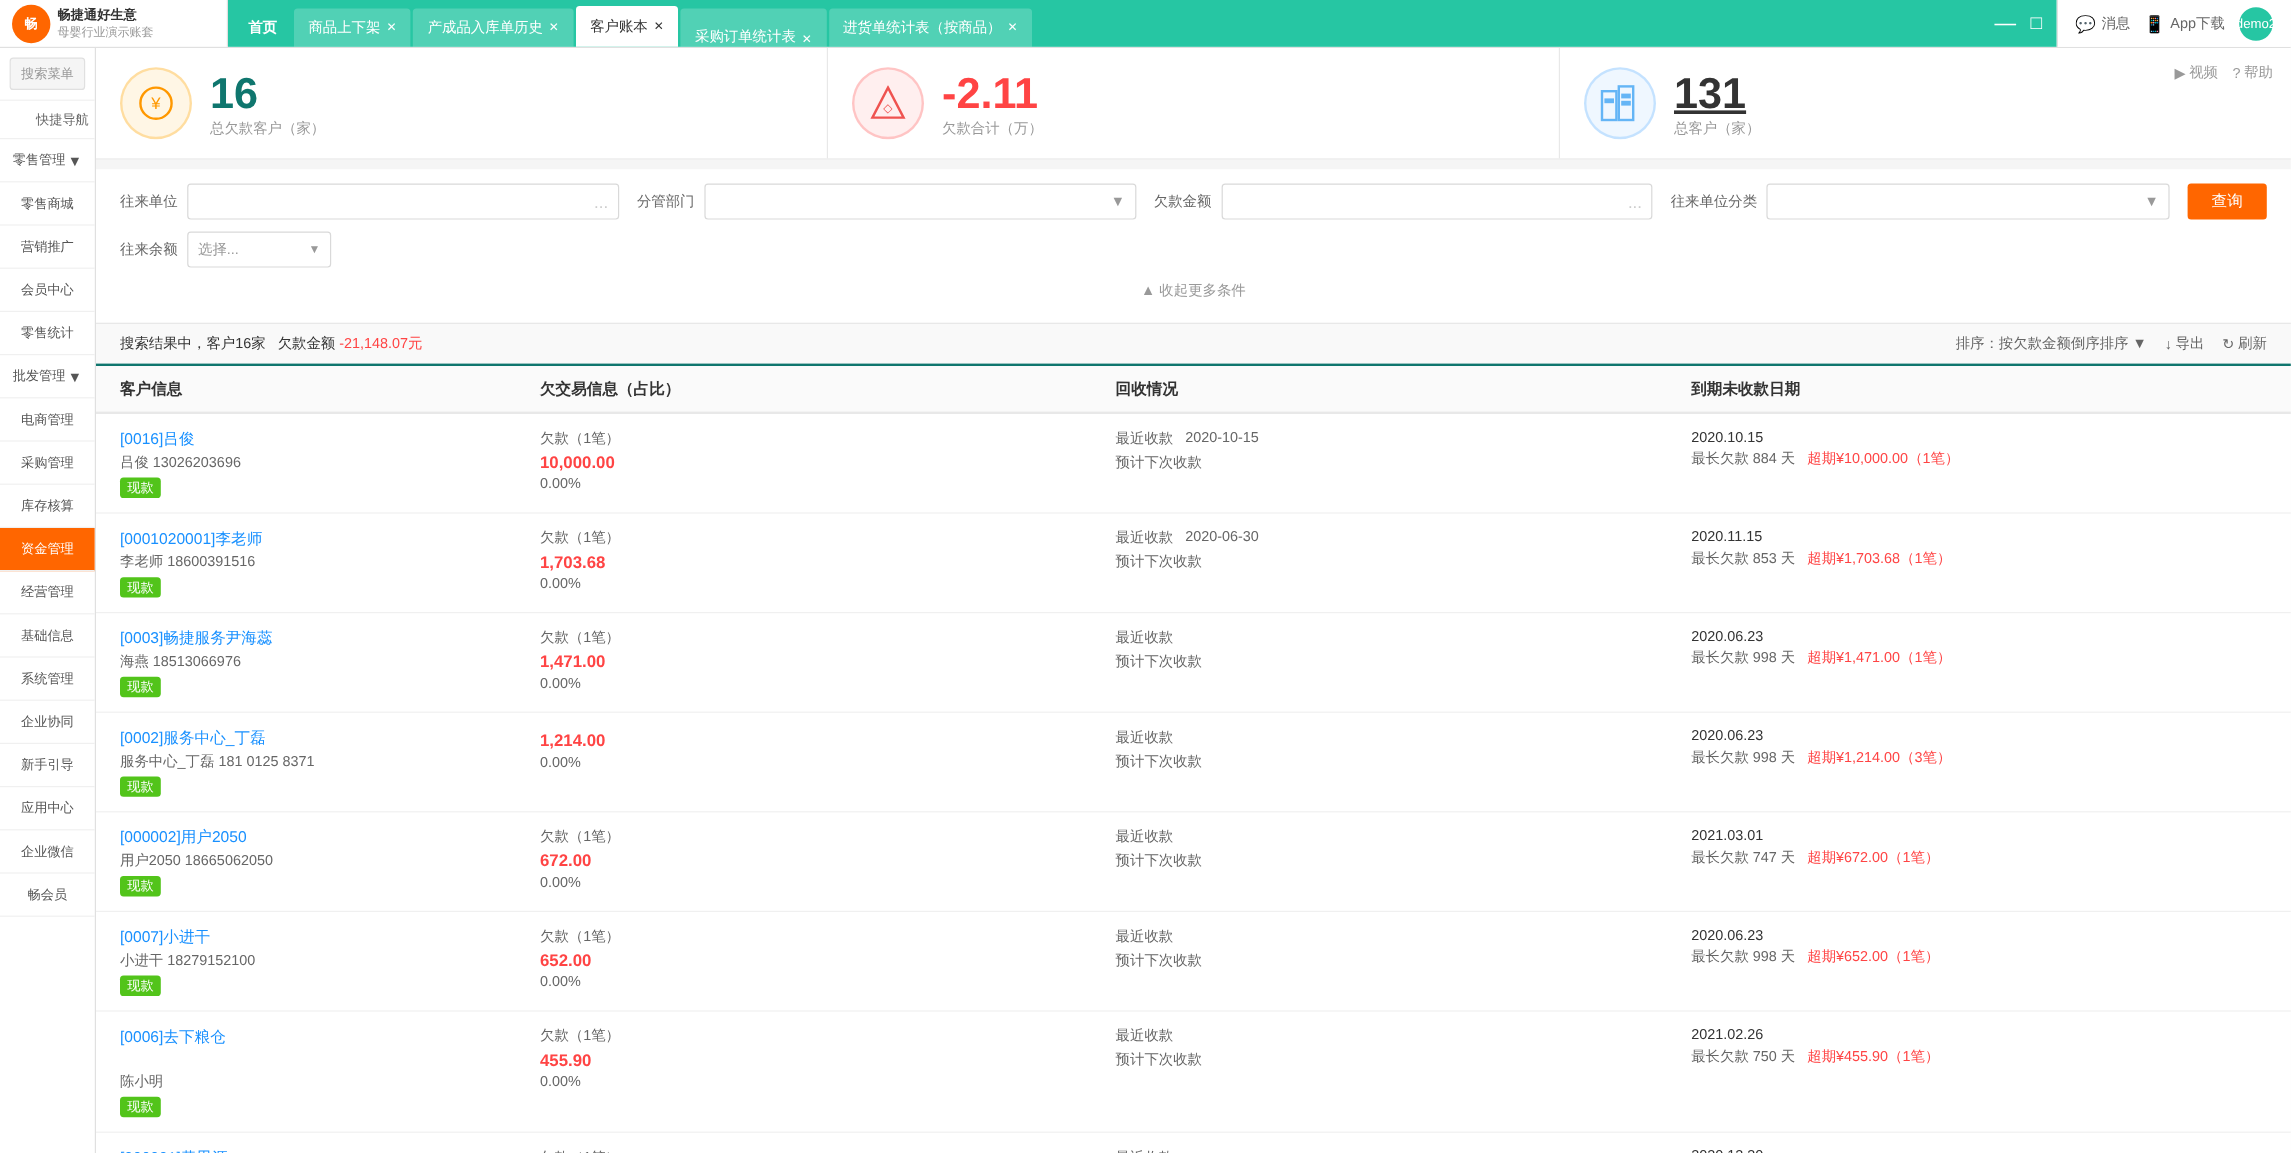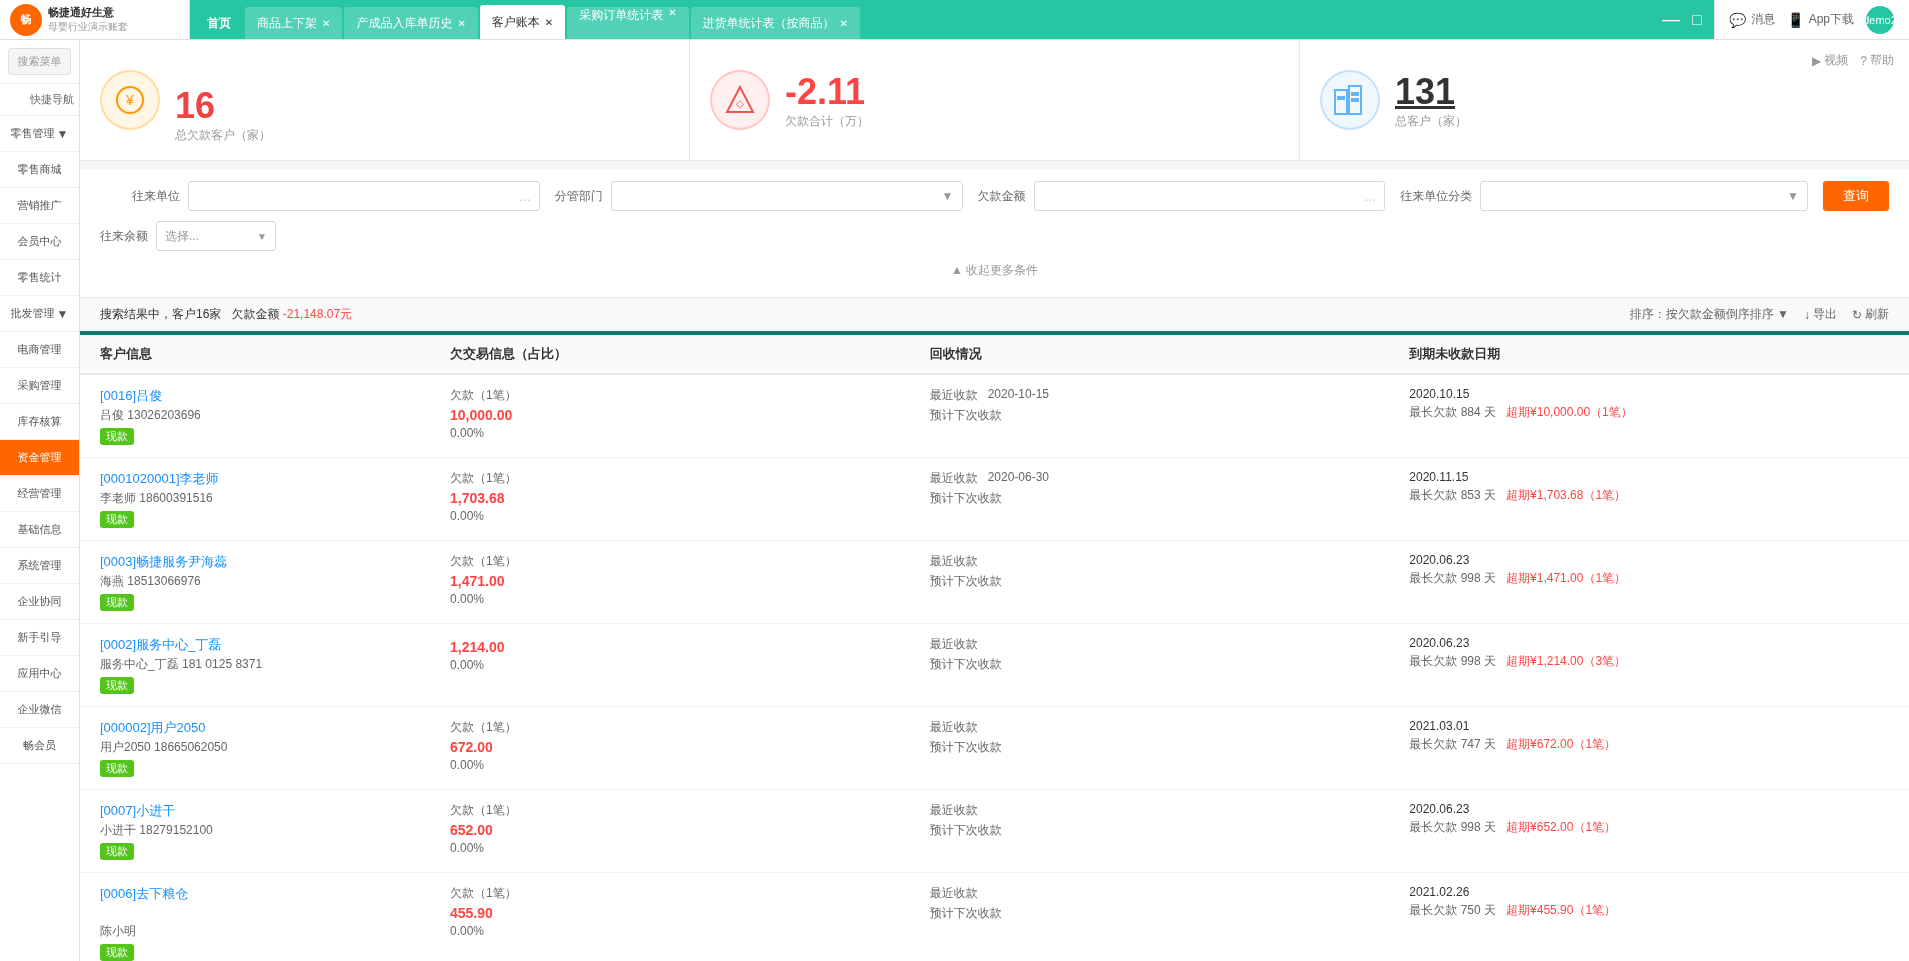--- a/index.html
+++ b/index.html
@@ -70,21 +70,21 @@
         <span style="font-size:10px;">✕</span>
       </div>
       <div class="nav-tab" style="background:rgba(255,255,255,0.2);color:#fff;height:32px;display:flex;align-items:center;gap:5px;">
         <span>产成品入库单历史</span>
         <span style="font-size:10px;">✕</span>
       </div>
       <div class="nav-tab active" style="background:#fff;color:#333;height:34px;display:flex;align-items:center;gap:5px;border-radius:3px 3px 0 0;">
         <span>客户账本</span>
         <span style="font-size:10px;">✕</span>
       </div>
-      <div class="nav-tab" style="background:rgba(255,255,255,0.2);color:#fff;height:32px;display:flex;align-items:flex-start;gap:5px;">
+      <div class="nav-tab" style="background:rgba(255,255,255,0.2);color:#fff;height:32px;display:flex;align-items:flex-end;gap:5px;">
         <span>采购订单统计表</span>
         <span style="font-size:10px;">✕</span>
       </div>
       <div class="nav-tab" style="background:rgba(255,255,255,0.2);color:#fff;height:32px;display:flex;align-items:center;gap:5px;">
         <span>进货单统计表（按商品）</span>
         <span style="font-size:10px;">✕</span>
       </div>
     </div>
 
     <div style="display:flex;align-items:center;gap:12px;padding:0 12px;background:#26c6a3;border-left:none;">
@@ -182,21 +182,21 @@
       <div class="summary-bar">
 
         <div class="summary-card">
           <div class="summary-icon orange">
             <svg width="30" height="30" viewBox="0 0 30 30">
               <circle cx="15" cy="15" r="13" fill="none" stroke="#ff9800" stroke-width="2"></circle>
               <text x="15" y="20" text-anchor="middle" font-size="14" fill="#ff9800">¥</text>
             </svg>
           </div>
           <div>
-            <div style="font-size:36px;font-weight:bold;color:#ef4444;margin-top:29px;">16</div>
+            <div style="font-size:36px;font-weight:bold;color:#0f766e;">16</div>
             <div style="font-size:12px;color:#999;">总欠款客户（家）</div>
           </div>
         </div>
 
         <div class="summary-card">
           <div class="summary-icon pink">
             <svg width="30" height="30" viewBox="0 0 30 30">
               <polygon points="15,2 28,27 2,27" fill="none" stroke="#ef5350" stroke-width="2"></polygon>
               <text x="15" y="22" text-anchor="middle" font-size="10" fill="#ef5350">◇</text>
             </svg>
@@ -228,21 +228,21 @@
             </span>
             <span style="display:flex;align-items:center;gap:3px;cursor:pointer;">
               <span>?</span>
               <span>帮助</span>
             </span>
           </div>
         </div>
       </div>
 
       <div style="background:#fff;padding:12px 20px;margin-bottom:0;">
-        <div style="display:flex;align-items:center;gap:15px;margin-bottom:10px;margin-left:32px;">
+        <div style="display:flex;align-items:center;gap:15px;margin-bottom:10px;">
 
           <div style="display:flex;align-items:center;gap:8px;flex:1;">
             <label style="font-size:12px;color:#666;white-space:nowrap;">往来单位</label>
             <div style="flex:1;height:30px;border:1px solid #d9d9d9;border-radius:3px;padding:0 8px;display:flex;align-items:center;justify-content:flex-end;cursor:pointer;background:#fff;">
               <span style="color:#ccc;font-size:14px;">...</span>
             </div>
           </div>
 
           <div style="display:flex;align-items:center;gap:8px;flex:1;">
             <label style="font-size:12px;color:#666;white-space:nowrap;">分管部门</label>
@@ -277,21 +277,21 @@
             </div>
           </div>
         </div>
 
         <div style="text-align:center;padding:6px;color:#999;font-size:12px;cursor:pointer;margin-top:5px;">
           <span>▲</span>
           <span>收起更多条件</span>
         </div>
       </div>
 
-      <div style="display:flex;justify-content:space-between;align-items:center;padding:8px 20px;background:#f9f9f9;border-top:1px solid #e8e8e8;border-bottom:4px solid #0f766e;font-size:12px;">
+      <div style="display:flex;justify-content:space-between;align-items:center;padding:8px 20px;background:#f9f9f9;border-top:1px solid #e8e8e8;border-bottom:2px solid #0f766e;font-size:12px;">
         <div>
           <span>搜索结果中，客户16家</span>
           &nbsp;
           <span>欠款金额</span>
           <span style="color:#ff4444;">-21,148.07元</span>
         </div>
         <div style="display:flex;align-items:center;gap:15px;color:#666;">
           <span>
             <span>排序：按欠款金额倒序排序</span>
             <span style="cursor:pointer;">▼</span>

